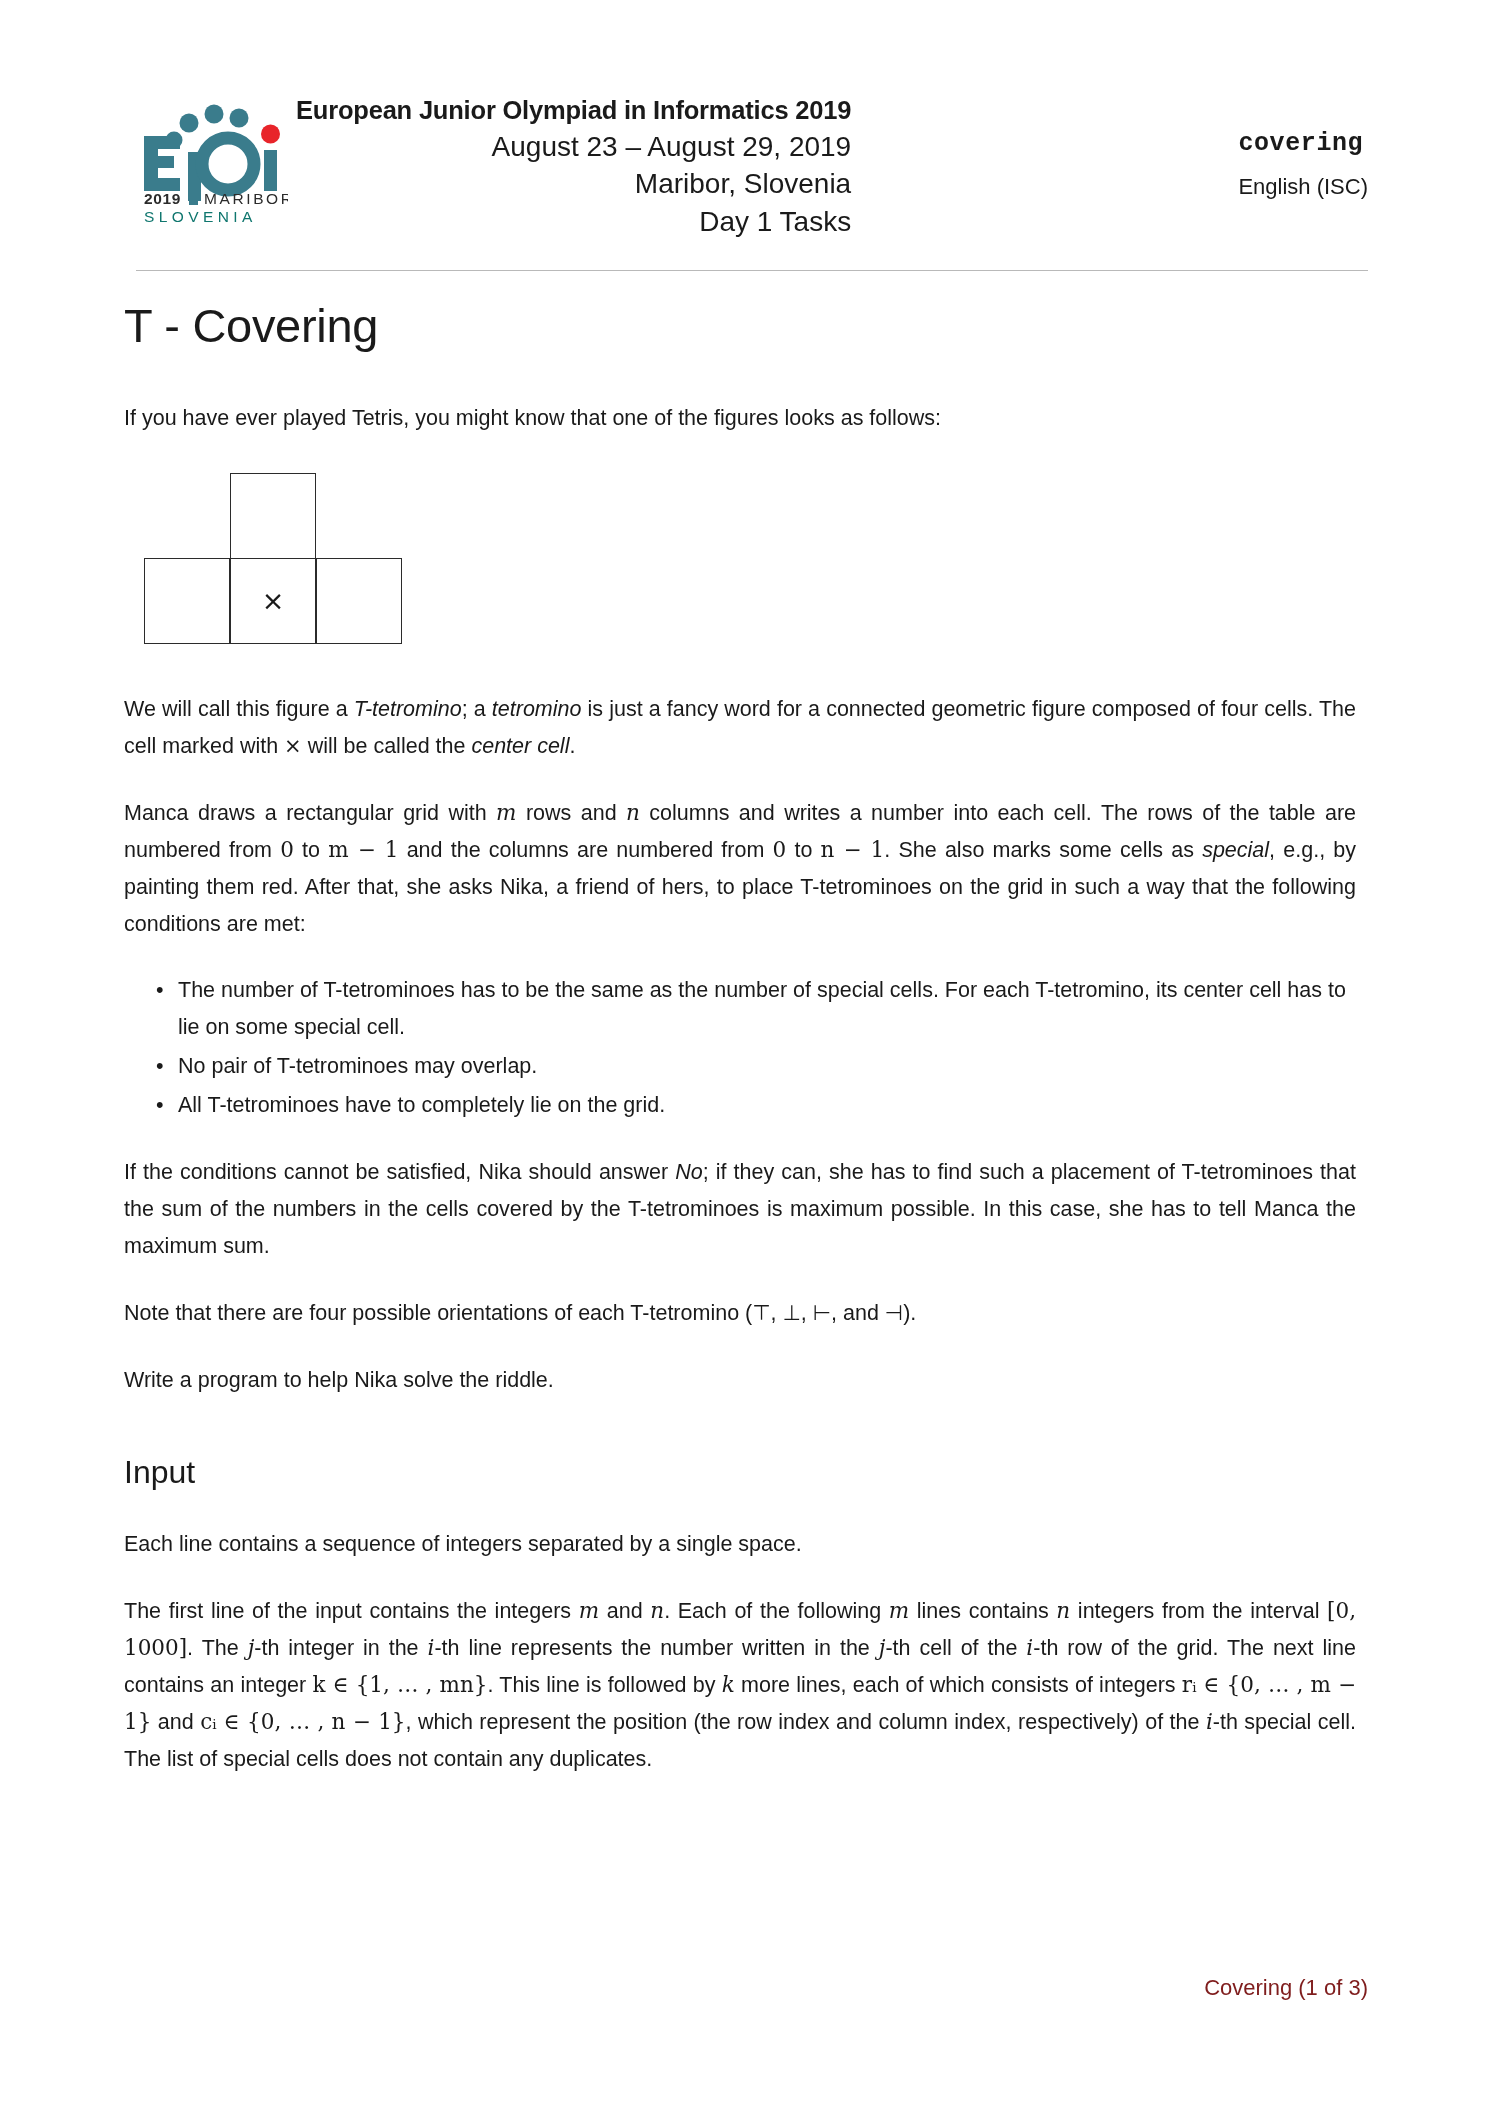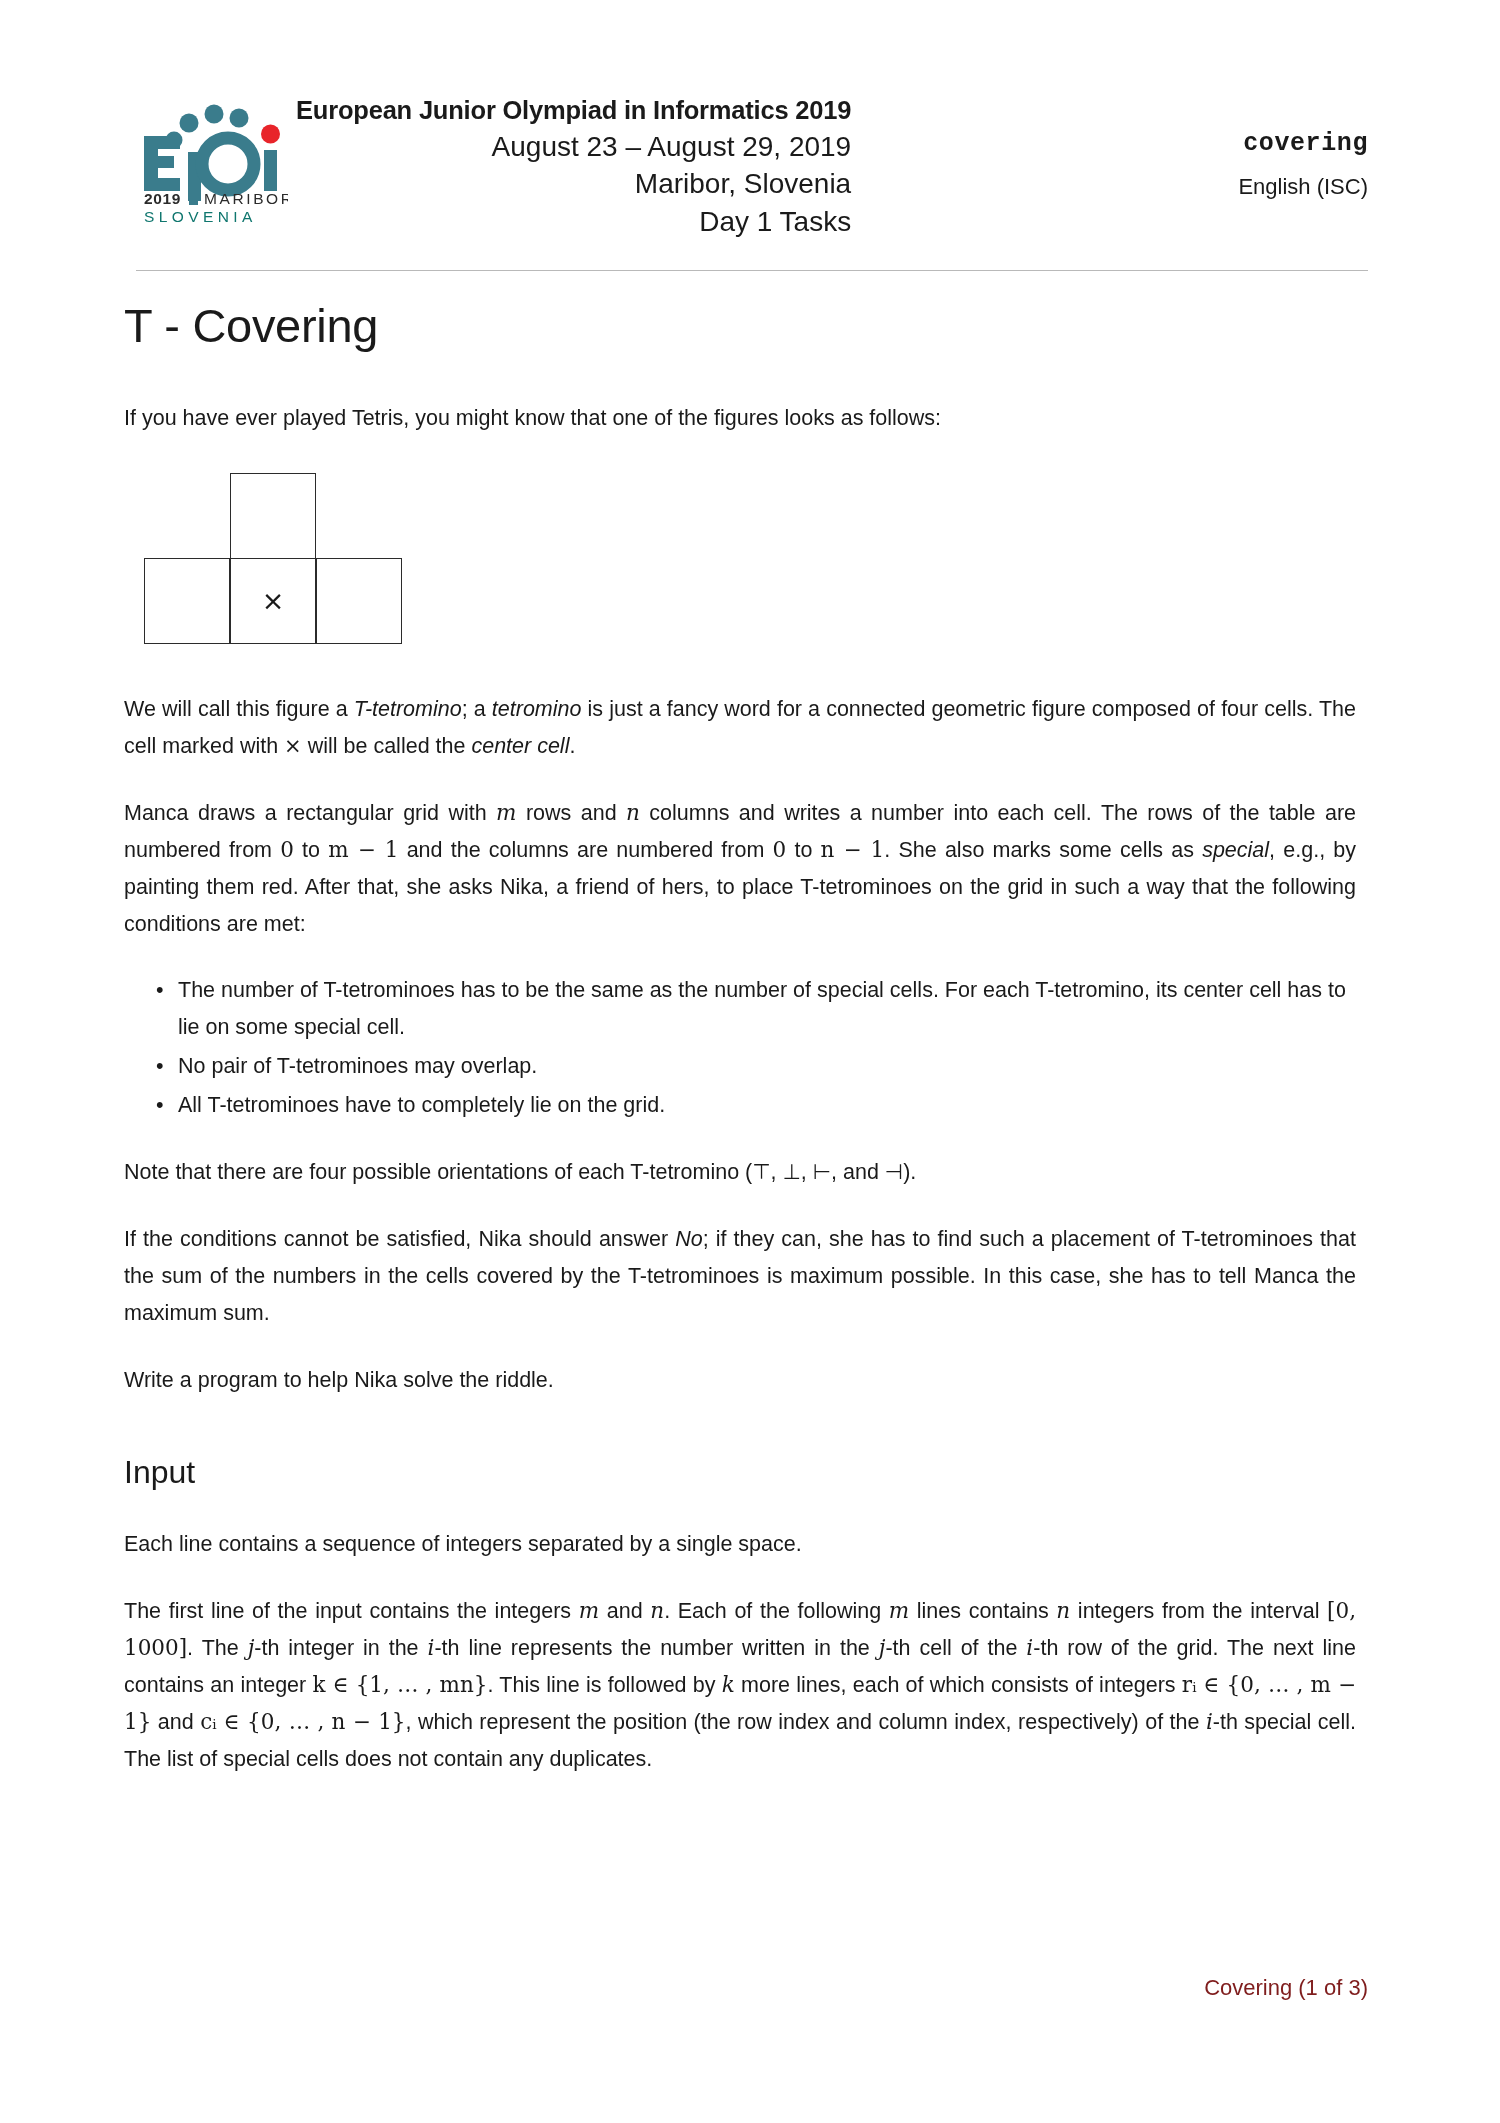--- a/index.html
+++ b/index.html
@@ -63,21 +63,20 @@
     white-space: nowrap;
   }
   .h-line {
     font-size: 28px;
     font-weight: normal;
     line-height: 1.35;
     white-space: nowrap;
   }
 
   .header-right {
-    text-align: right;
     padding-top: 38px;
     flex: 0 0 auto;
   }
   .task-name {
     font-family: "Liberation Mono", "DejaVu Sans Mono", monospace;
     font-size: 25px;
     font-weight: bold;
     letter-spacing: 0.6px;
     line-height: 1.1;
   }
@@ -294,23 +293,23 @@
     <p class="para"><span>We will call this figure a </span><em>T-tetromino</em><span>; a </span><em>tetromino</em><span> is just a fancy word for a connected geometric figure composed of four cells. The cell marked with </span><span class="orient">×</span><span> will be called the </span><em>center cell</em><span>.</span></p>
 
     <p class="para"><span>Manca draws a rectangular grid with </span><span class="mi">m</span><span> rows and </span><span class="mi">n</span><span> columns and writes a number into each cell. The rows of the table are numbered from </span><span class="mn">0</span><span> to </span><span class="mop">m − 1</span><span> and the columns are numbered from </span><span class="mn">0</span><span> to </span><span class="mop">n − 1</span><span>. She also marks some cells as </span><em>special</em><span>, e.g., by painting them red. After that, she asks Nika, a friend of hers, to place T-tetrominoes on the grid in such a way that the following conditions are met:</span></p>
 
     <ul class="conds">
       <li><span class="dot">•</span><span>The number of T-tetrominoes has to be the same as the number of special cells. For each T-tetromino, its center cell has to lie on some special cell.</span></li>
       <li><span class="dot">•</span><span>No pair of T-tetrominoes may overlap.</span></li>
       <li><span class="dot">•</span><span>All T-tetrominoes have to completely lie on the grid.</span></li>
     </ul>
 
+    <p class="para"><span>If the conditions cannot be satisfied, Nika should answer </span><em>No</em><span>; if they can, she has to find such a placement of T-tetrominoes that the sum of the numbers in the cells covered by the T-tetrominoes is maximum possible. In this case, she has to tell Manca the maximum sum.</span></p>
+
     <p class="para"><span>Note that there are four possible orientations of each T-tetromino (</span><span class="orient">⊤</span><span>, </span><span class="orient">⊥</span><span>, </span><span class="orient">⊢</span><span>, and </span><span class="orient">⊣</span><span>).</span></p>
-
-    <p class="para"><span>If the conditions cannot be satisfied, Nika should answer </span><em>No</em><span>; if they can, she has to find such a placement of T-tetrominoes that the sum of the numbers in the cells covered by the T-tetrominoes is maximum possible. In this case, she has to tell Manca the maximum sum.</span></p>
 
     <p class="para">Write a program to help Nika solve the riddle.</p>
 
     <h2 class="section">Input</h2>
 
     <p class="para">Each line contains a sequence of integers separated by a single space.</p>
 
     <p class="para last"><span>The first line of the input contains the integers </span><span class="mi">m</span><span> and </span><span class="mi">n</span><span>. Each of the following </span><span class="mi">m</span><span> lines contains </span><span class="mi">n</span><span> integers from the interval </span><span class="mop">[0, 1000]</span><span>. The </span><span class="mi">j</span><span>-th integer in the </span><span class="mi">i</span><span>-th line represents the number written in the </span><span class="mi">j</span><span>-th cell of the </span><span class="mi">i</span><span>-th row of the grid. The next line contains an integer </span><span class="mop">k ∈ {1, … , mn}</span><span>. This line is followed by </span><span class="mi">k</span><span> more lines, each of which consists of integers </span><span class="mop">rᵢ ∈ {0, … , m − 1}</span><span> and </span><span class="mop">cᵢ ∈ {0, … , n − 1}</span><span>, which represent the position (the row index and column index, respectively) of the </span><span class="mi">i</span><span>-th special cell. The list of special cells does not contain any duplicates.</span></p>
 
   </div>

